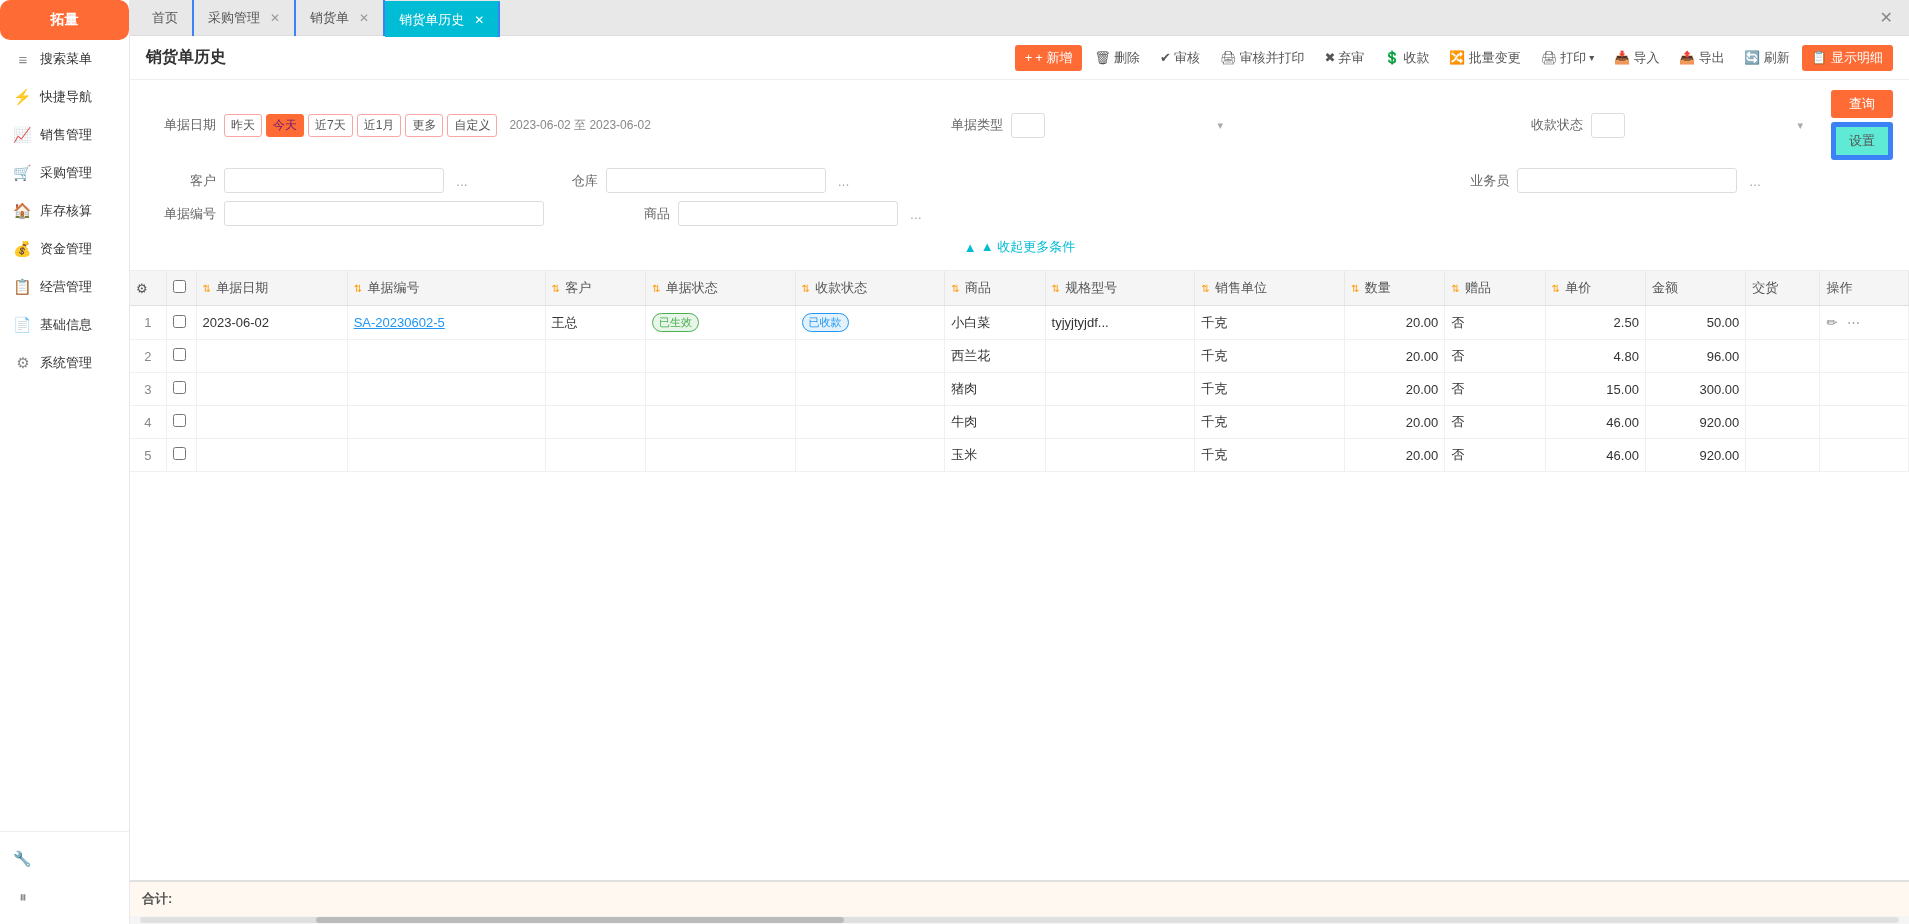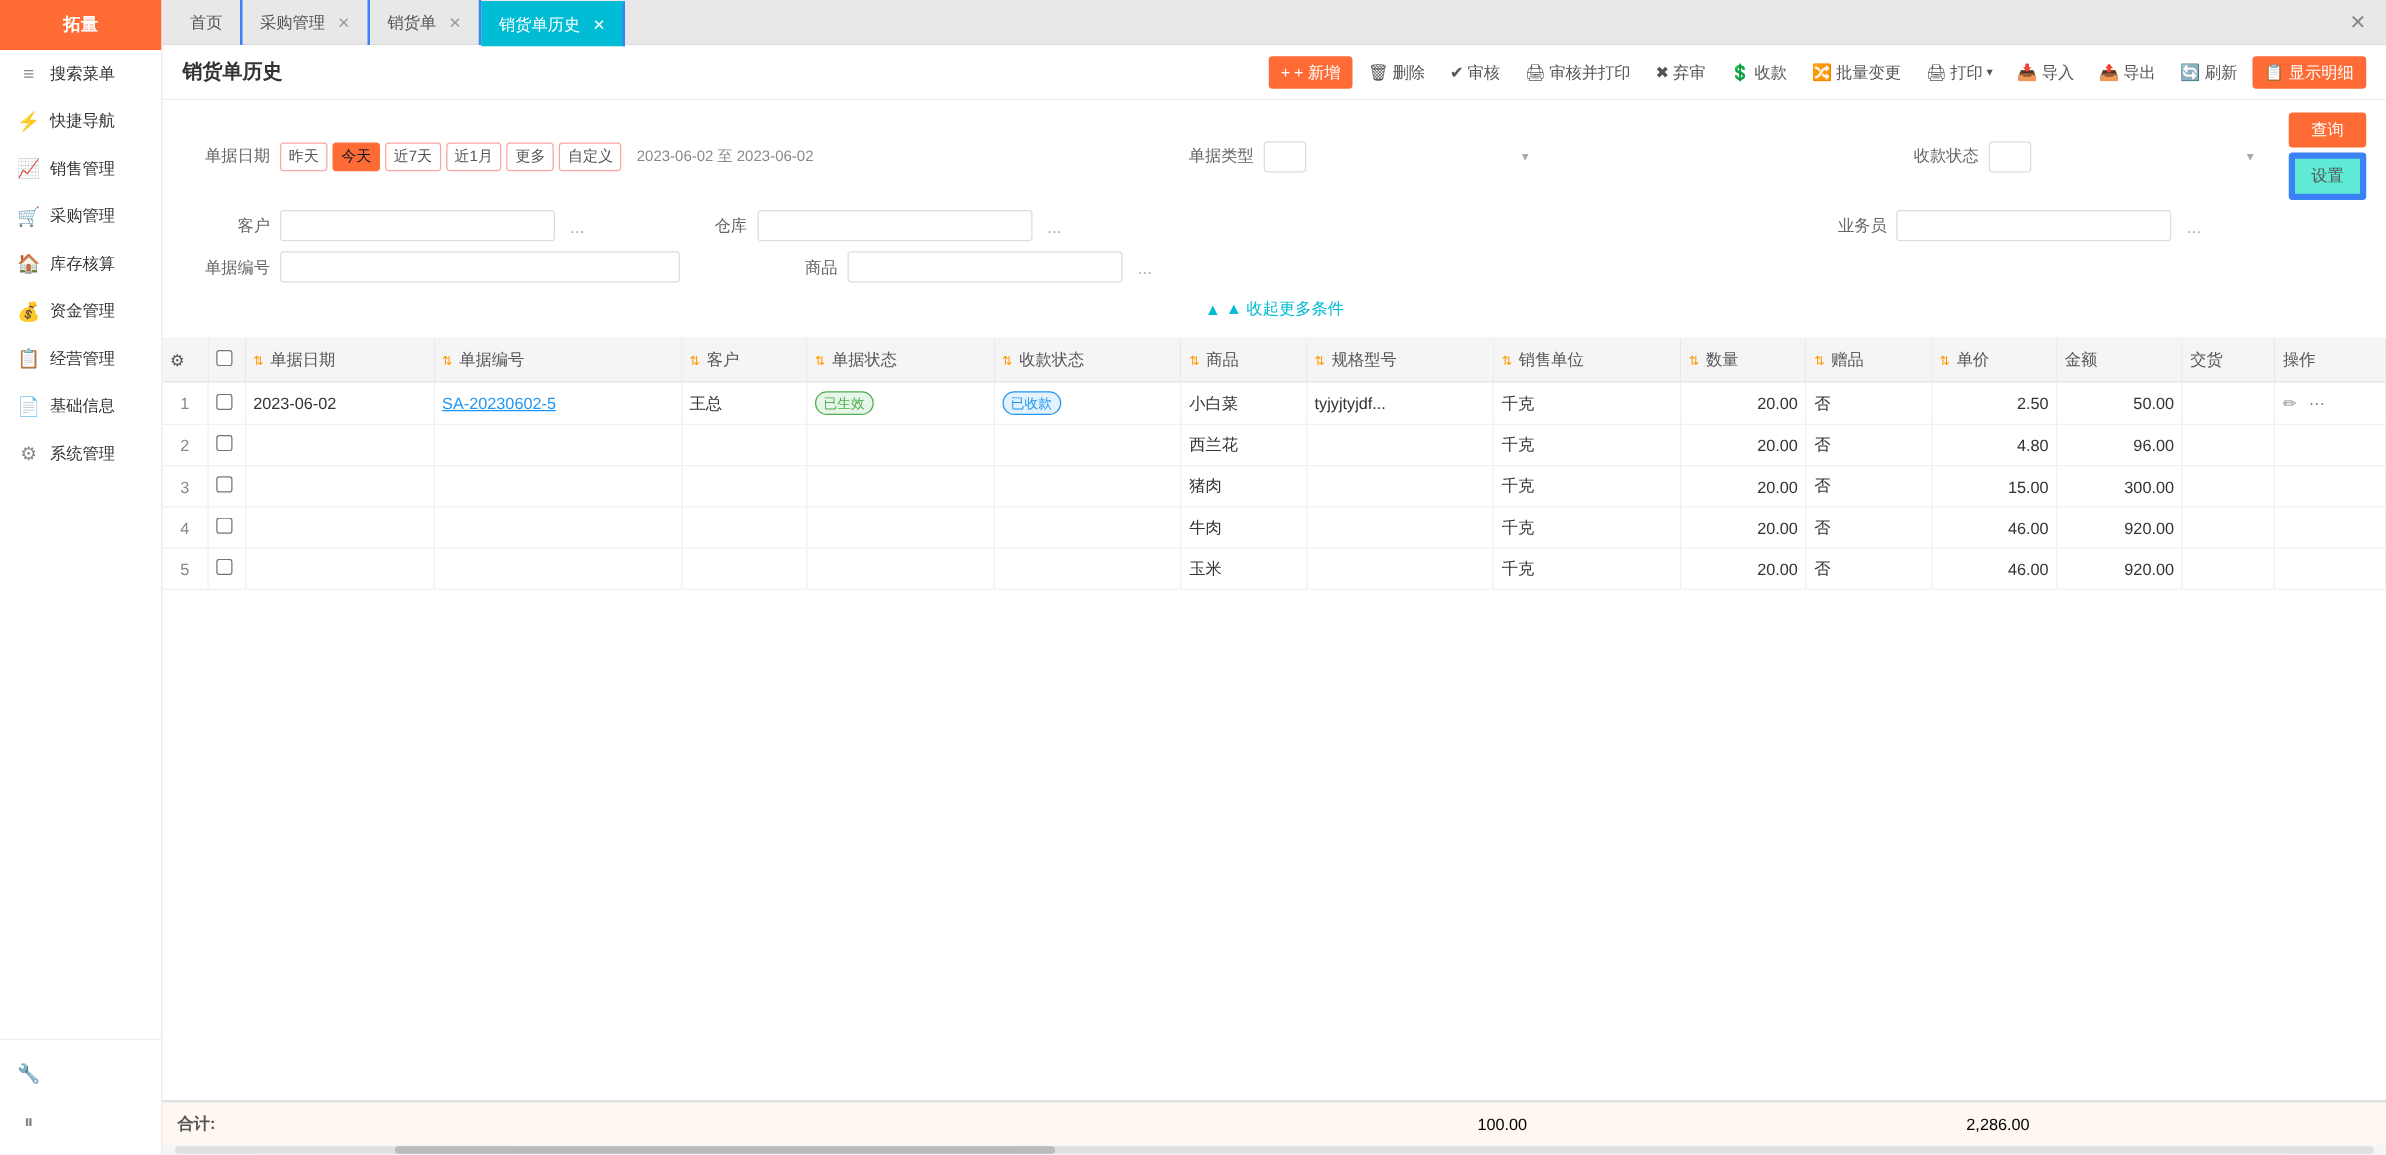--- a/index.html
+++ b/index.html
@@ -16,20 +16,21 @@
     }
     .sidebar-logo {
       height: 40px;
       background: #ff6b35;
       display: flex;
       align-items: center;
       justify-content: center;
       color: #fff;
       font-size: 14px;
       font-weight: bold;
+      border-radius: 10px;
     }
     .sidebar-item {
       display: flex;
       align-items: center;
       gap: 8px;
       padding: 10px 14px;
       cursor: pointer;
       color: #333;
       font-size: 13px;
     }
@@ -218,21 +219,21 @@
       padding: 2px 6px;
       border: 1px solid #fca5a5;
       border-radius: 3px;
       background: #fff;
       color: #555;
       cursor: pointer;
       font-size: 12px;
     }
     .date-btn.active {
       background: #ff6b35;
-      color: #0f172a;
+      color: #701a75;
       border-color: #ff6b35;
     }
     .date-range-text {
       font-size: 12px;
       color: #888;
       margin-left: 4px;
     }
     .collapse-btn {
       display: flex;
       align-items: center;
@@ -747,31 +748,20 @@
           <td style="text-align:right;">920.00</td>
           <td></td>
           <td></td>
         </tr>
       </tbody>
     </table>
   </div>
 
   <div class="table-footer">
     <span class="footer-label">合计:</span>
-    <div class="footer-vals">
-      <div style="flex:3;"></div>
-      <div style="flex:1; text-align:right; padding-right:16px;">
-        <span>100.00</span>
-      </div>
-      <div style="flex:0.5;"></div>
-      <div style="flex:1; text-align:right; padding-right:16px;">
-        <span>2,286.00</span>
-      </div>
-      <div style="flex:1;"></div>
-    </div>
   </div>
 
   <div class="scrollbar-area">
     <div class="scrollbar-track">
       <div class="scrollbar-thumb"></div>
     </div>
   </div>
 
 </div>
 

